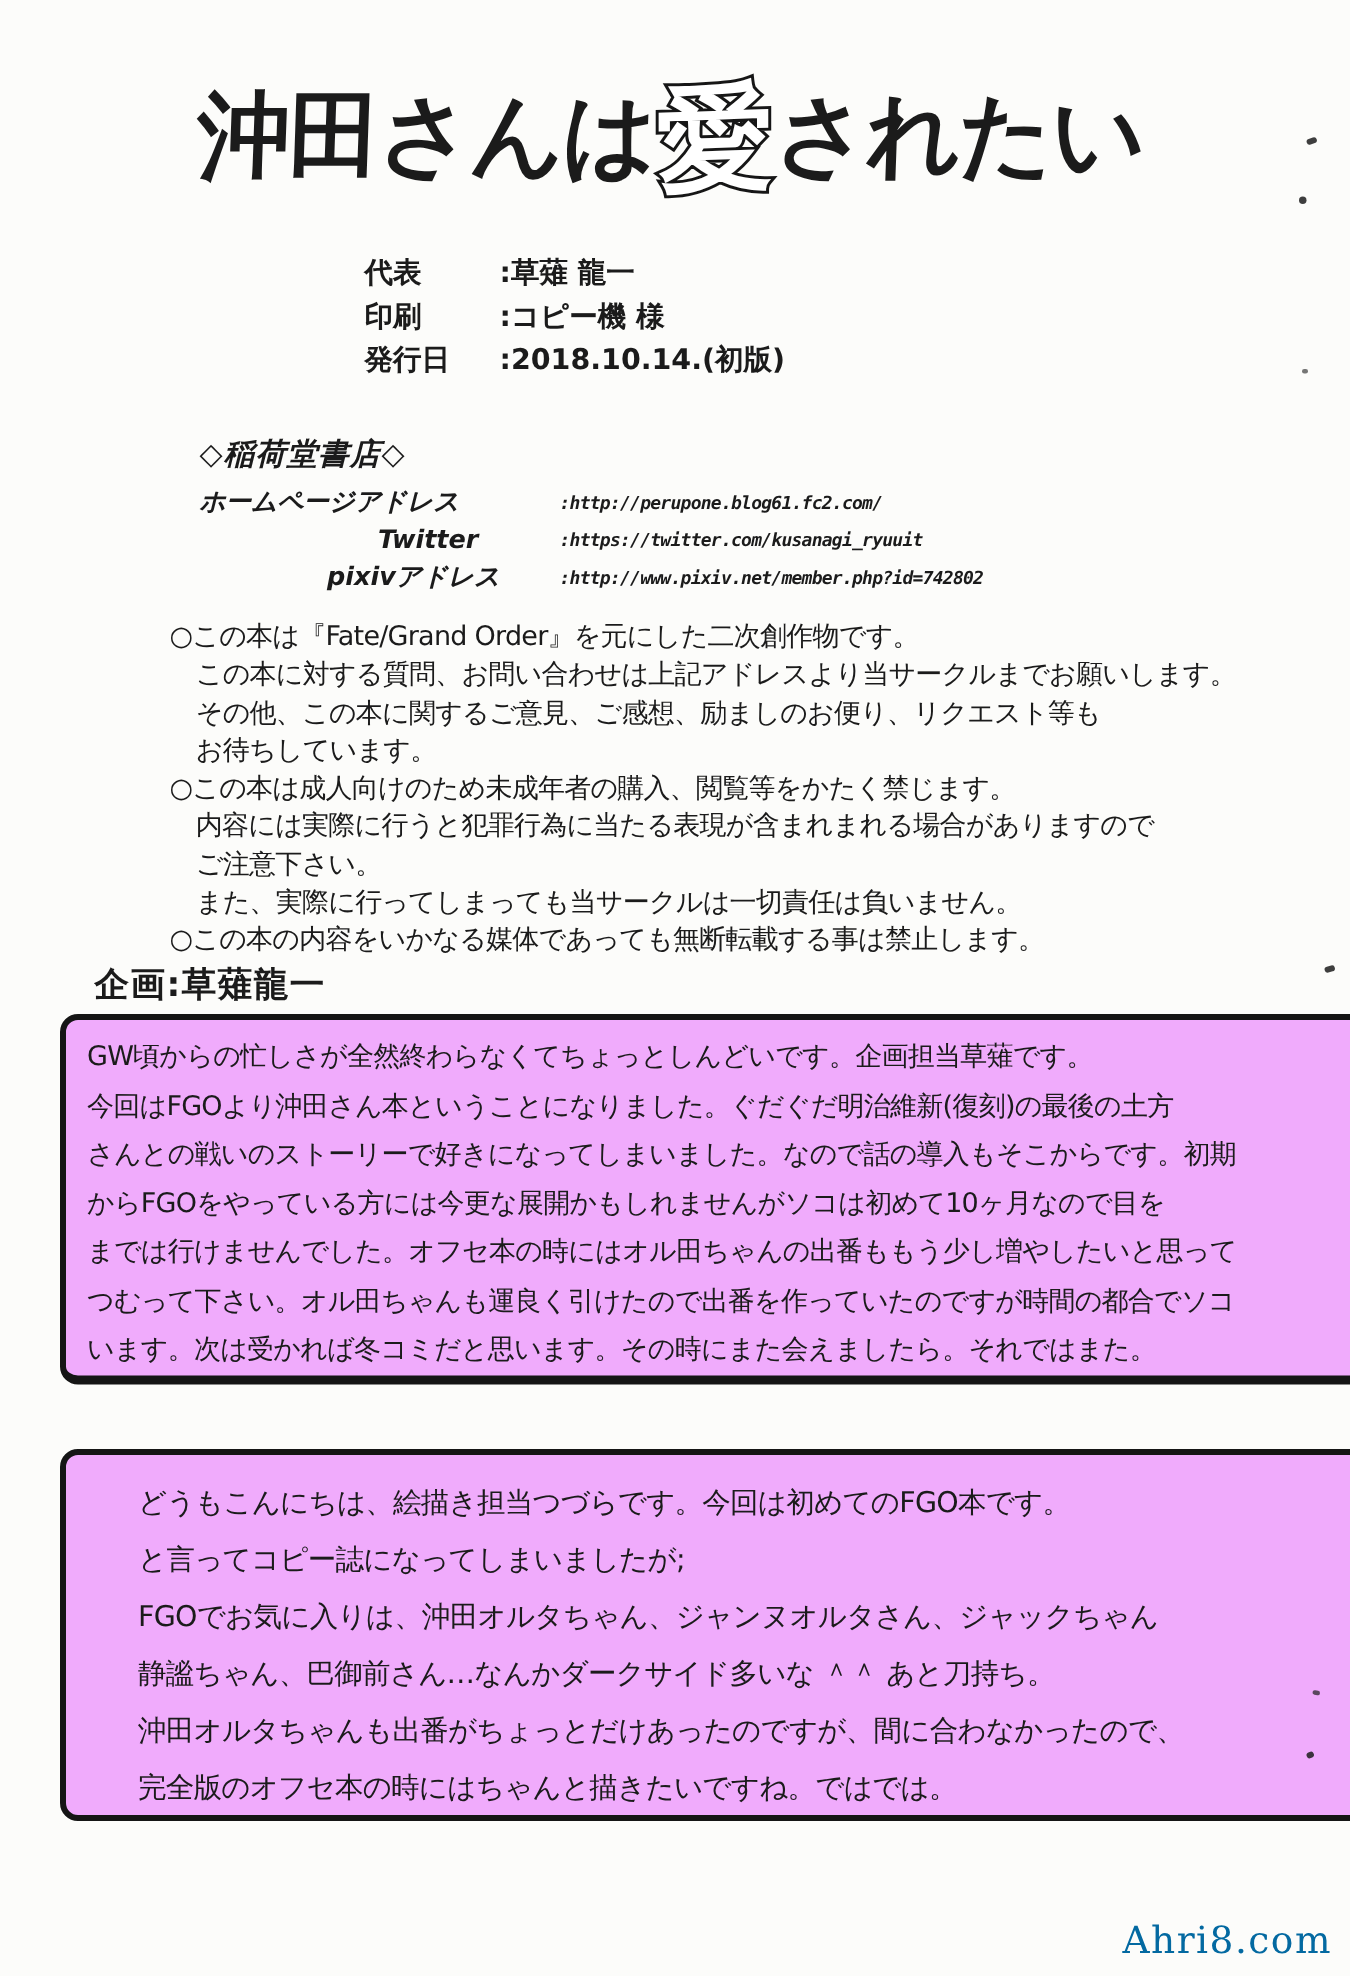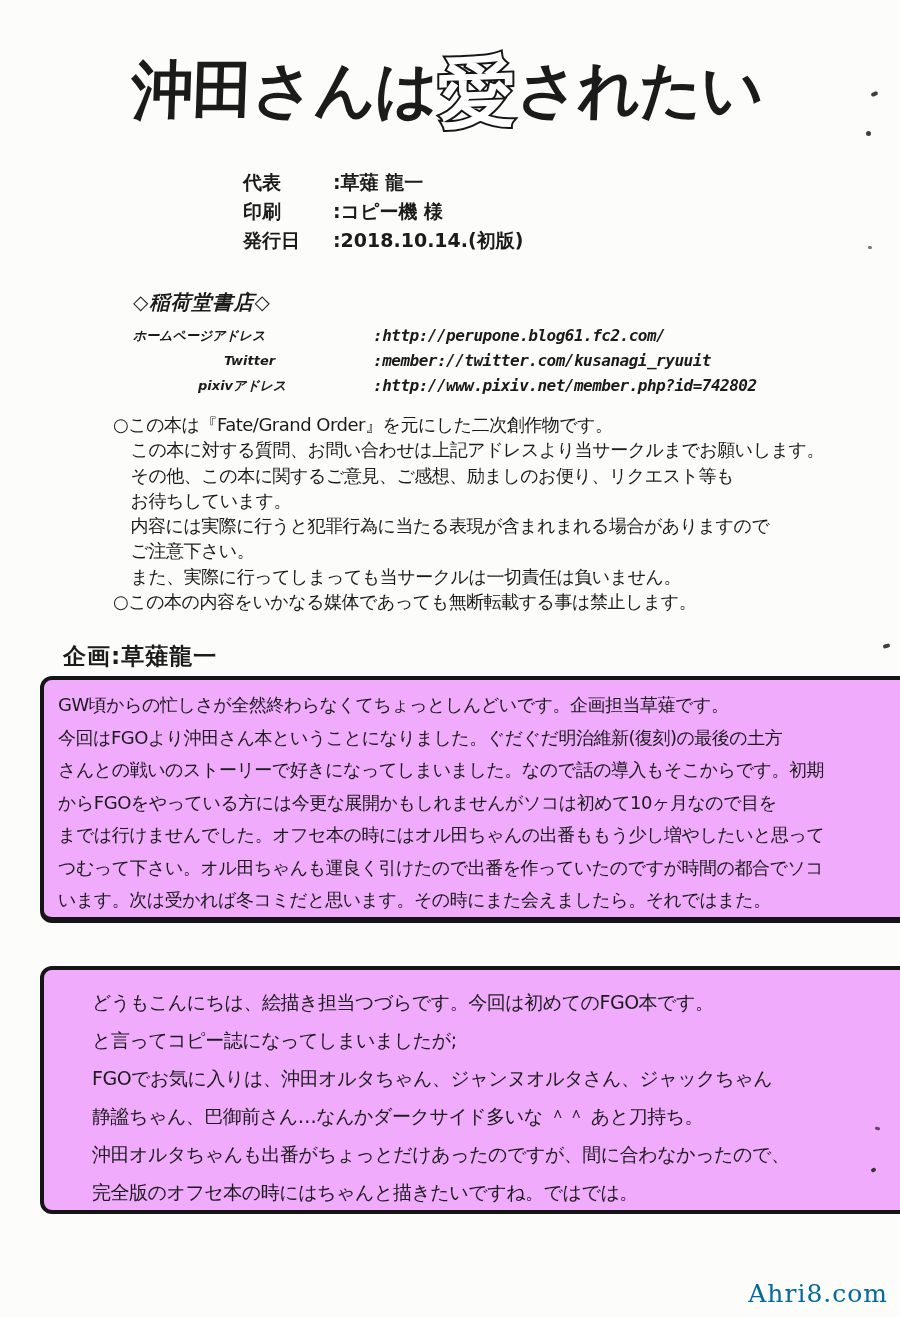--- a/index.html
+++ b/index.html
@@ -20,22 +20,22 @@
     margin:0 2px;transform:rotate(-2deg);
   }
   
   .info{position:absolute;left:243px;top:168px;font-weight:bold;}
   .info-row{display:flex;line-height:29px;font-size:19px;white-space:pre;}
   .info-row .lbl{width:90px;}
   
   .shop{position:absolute;left:133px;top:289px;}
   .shop-heading{font-size:20px;font-weight:bold;font-style:italic;letter-spacing:1px;margin-bottom:7px;}
   .link-row{display:flex;line-height:25px;font-weight:bold;font-style:italic;}
-  .link-row .lbl{width:240px;font-size:13px;white-space:pre;font-style:italic;}
-  .link-row .url{font-family:"DejaVu Sans Mono",monospace;font-size:16px;letter-spacing:-0.5px;white-space:pre;}
+  .link-row .lbl{width:240px;font-size:17px;white-space:pre;font-style:italic;}
+  .link-row .url{font-family:"DejaVu Sans Mono",monospace;font-size:12px;letter-spacing:-0.5px;white-space:pre;}
   
   .disclaimer{position:absolute;left:113px;top:412px;}
   .disc-line{font-size:18px;line-height:25.3px;white-space:pre;letter-spacing:-0.5px;}
   
   .kikaku{
     position:absolute;left:53px;top:641px;width:474px;
     font-size:23px;font-weight:bold;letter-spacing:1px;
     border-bottom:2px solid #c2410c;padding:0 0 5px 10px;
   }
   
@@ -80,34 +80,35 @@
 
 <div class="shop">
   <div class="shop-heading">◇稲荷堂書店◇</div>
   <div>
       <div class="link-row">
       <span class="lbl">ホームページアドレス</span>
         <span class="url">:http://perupone.blog61.fc2.com/</span>
     </div>
       <div class="link-row">
       <span class="lbl">　　　　　　　Twitter</span>
-        <span class="url">:member://twitter.com/kusanagi_ryuuit</span>
+        <span class="url">:https://twitter.com/kusanagi_ryuuit</span>
     </div>
       <div class="link-row">
       <span class="lbl">　　　　　pixivアドレス</span>
         <span class="url">:http://www.pixiv.net/member.php?id=742802</span>
     </div>
     </div>
 </div>
 
 <div class="disclaimer">
     <div class="disc-line">○この本は『Fate/Grand Order』を元にした二次創作物です。</div>
     <div class="disc-line">　この本に対する質問、お問い合わせは上記アドレスより当サークルまでお願いします。</div>
     <div class="disc-line">　その他、この本に関するご意見、ご感想、励ましのお便り、リクエスト等も</div>
     <div class="disc-line">　お待ちしています。</div>
+    <div class="disc-line">○この本は成人向けのため未成年者の購入、閲覧等をかたく禁じます。</div>
     <div class="disc-line">　内容には実際に行うと犯罪行為に当たる表現が含まれまれる場合がありますので</div>
     <div class="disc-line">　ご注意下さい。</div>
     <div class="disc-line">　また、実際に行ってしまっても当サークルは一切責任は負いません。</div>
     <div class="disc-line">○この本の内容をいかなる媒体であっても無断転載する事は禁止します。</div>
   </div>
 
 <div class="kikaku">企画:草薙龍一</div>
 
 <div class="note-box box1">
     <div class="note-line">GW頃からの忙しさが全然終わらなくてちょっとしんどいです。企画担当草薙です。</div>

